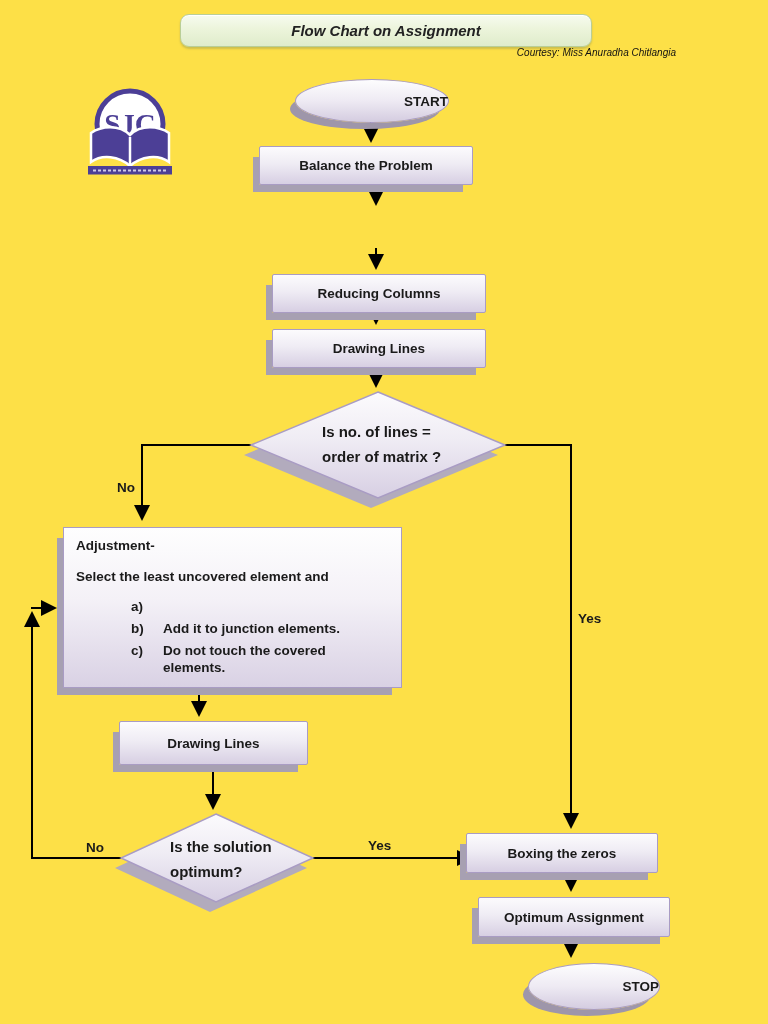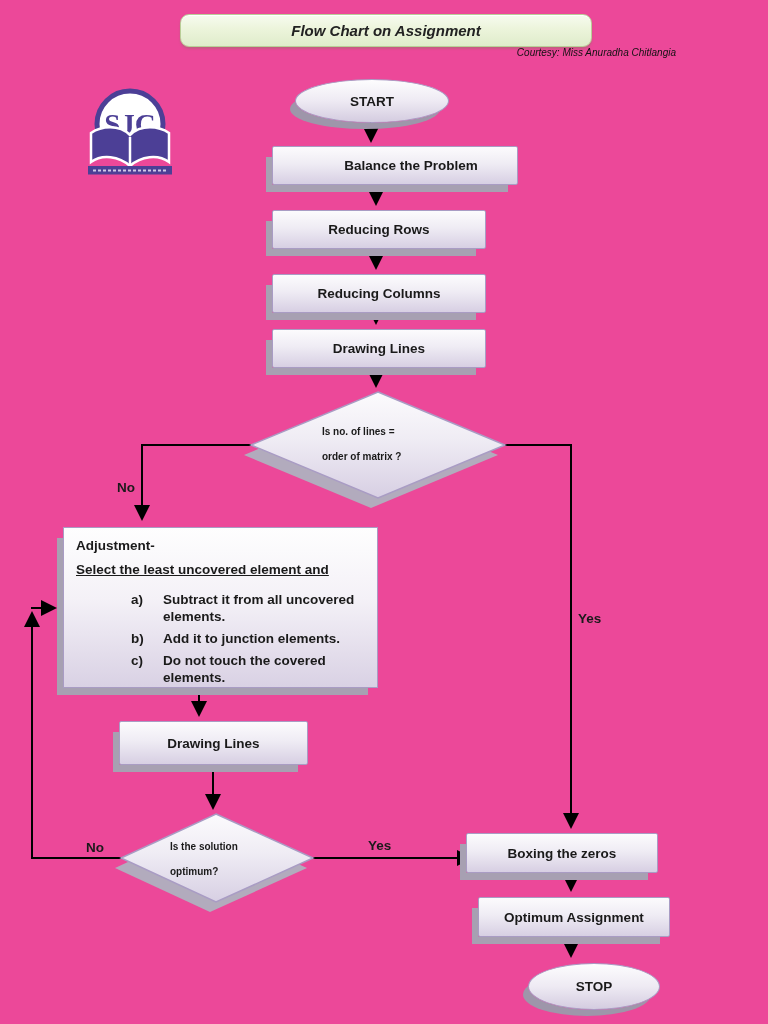--- a/index.html
+++ b/index.html
@@ -1,50 +1,50 @@
 <!DOCTYPE html>
 <html><head>
 <meta charset="utf-8">
 <style>
   html,body{margin:0;padding:0;background:#fff;}
-  .page{position:relative;width:768px;height:1024px;background:#ec4899;
+  .page{position:relative;width:768px;height:1024px;background:#fde047;
         font-family:"Liberation Sans",sans-serif;color:#1f1f1f;overflow:hidden;}
 
   
   .banner{position:absolute;left:180px;top:14px;width:410px;height:31px;
           background:linear-gradient(180deg,#f7fbef 0%,#ecf4db 45%,#dfeccb 100%);
           border:1.5px solid #b9ce97;border-radius:9px;
           box-shadow:0 2px 2px rgba(120,130,90,.35), inset 0 1px 0 #ffffff;
           display:flex;align-items:center;justify-content:center;
           font-style:italic;font-weight:bold;font-size:15px;color:#222;}
   .courtesy{position:absolute;top:47px;right:92px;font-style:italic;
             font-size:10px;color:#111;}
 
   
   .node-box{position:absolute;display:flex;align-items:center;justify-content:center;
             text-align:center;font-weight:bold;font-size:13.5px;color:#1a1a1a;
             background:linear-gradient(180deg,#fcfbfd 0%,#efecf4 45%,#d7cfe3 100%);
             border:1px solid #a99cc4;border-radius:2px;
             box-shadow:-8px 9px 0 -2px #a7a0b2;}
-  .node-ellipse{position:absolute;display:flex;align-items:center;justify-content:center;
+  .node-ellipse{position:absolute;display:flex;align-items:center;justify-content:flex-end;
             font-weight:bold;font-size:13.5px;color:#1a1a1a;border-radius:50%;
             background:linear-gradient(180deg,#fdfdfe 0%,#eeeaf3 50%,#d4cce0 100%);
             border:1px solid #a99cc4;box-shadow:-7px 8px 0 -2px #9e96aa;}
 
-  .diamond-label{position:absolute;font-weight:bold;font-size:10px;
+  .diamond-label{position:absolute;font-weight:bold;font-size:15px;
                  line-height:25px;color:#1a1a1a;}
   .edge-label{position:absolute;font-weight:bold;font-size:13.5px;color:#1a1a1a;}
 
   
-  .adjustment{position:absolute;left:63px;top:527px;width:315px;height:161px;
+  .adjustment{position:absolute;left:63px;top:527px;width:339px;height:161px;
               box-sizing:border-box;padding:10px 12px;
               background:linear-gradient(180deg,#fefefe 0%,#f4f1f7 45%,#d9d1e4 100%);
               border:1px solid #a99cc4;box-shadow:-8px 9px 0 -2px #a7a0b2;
               font-weight:bold;font-size:13.5px;color:#1a1a1a;}
-  .adj-intro{margin-top:9px;text-decoration:underline;}
+  .adj-intro{margin-top:16px;}
   .adj-list{margin-top:14px;margin-left:55px;}
   .adj-item{display:grid;grid-template-columns:26px auto;column-gap:6px;
             margin-bottom:5px;line-height:17px;}
 
   .overlay{position:absolute;left:0;top:0;pointer-events:none;}
   .logo{position:absolute;left:75px;top:75px;width:110px;height:110px;}
 </style>
 </head>
 <body>
 
@@ -97,48 +97,44 @@
     <path d="M571 936 L571 956" stroke="#000" stroke-width="2" fill="none" marker-end="url(#arr)"></path>
 
     <polygon points="378,392 505,445 378,498 251,445" fill="url(#nodeGrad)" stroke="#a99cc4" stroke-width="1.5"></polygon>
     <polygon points="216,814 313,858 216,902 121,858" fill="url(#nodeGrad)" stroke="#a99cc4" stroke-width="1.5"></polygon>
   </svg>
 
   <div class="node-ellipse" style="left:295px;top:79px;width:152px;height:42px;">
     <span>START</span>
   </div>
 
-  <div class="node-box" style="left:272px;top:146px;width:212px;height:37px;padding-left:32px;">
+  <div class="node-box" style="left:259px;top:146px;width:212px;height:37px;">
     <span>Balance the Problem</span>
   </div>
 
-  <div class="node-box" style="left:272px;top:210px;width:212px;height:37px;">
-    <span>Reducing Rows</span>
-  </div>
 
   <div class="node-box" style="left:272px;top:274px;width:212px;height:37px;">
     <span>Reducing Columns</span>
   </div>
 
   <div class="node-box" style="left:272px;top:329px;width:212px;height:37px;">
     <span>Drawing Lines</span>
   </div>
 
   <div class="diamond-label" style="left:322px;top:419px;">
     <div>Is no. of lines =</div>
     <div>order of  matrix ?</div>
   </div>
 
   <div class="adjustment">
     <div>Adjustment-</div>
     <div class="adj-intro">Select the least uncovered element and</div>
     <div class="adj-list">
       <div class="adj-item">
         <span>a)</span>
-        <span>Subtract it from all uncovered elements.</span>
       </div>
       <div class="adj-item">
         <span>b)</span>
         <span>Add it to junction elements.</span>
       </div>
       <div class="adj-item">
         <span>c)</span>
         <span>Do not touch the covered elements.</span>
       </div>
     </div>

